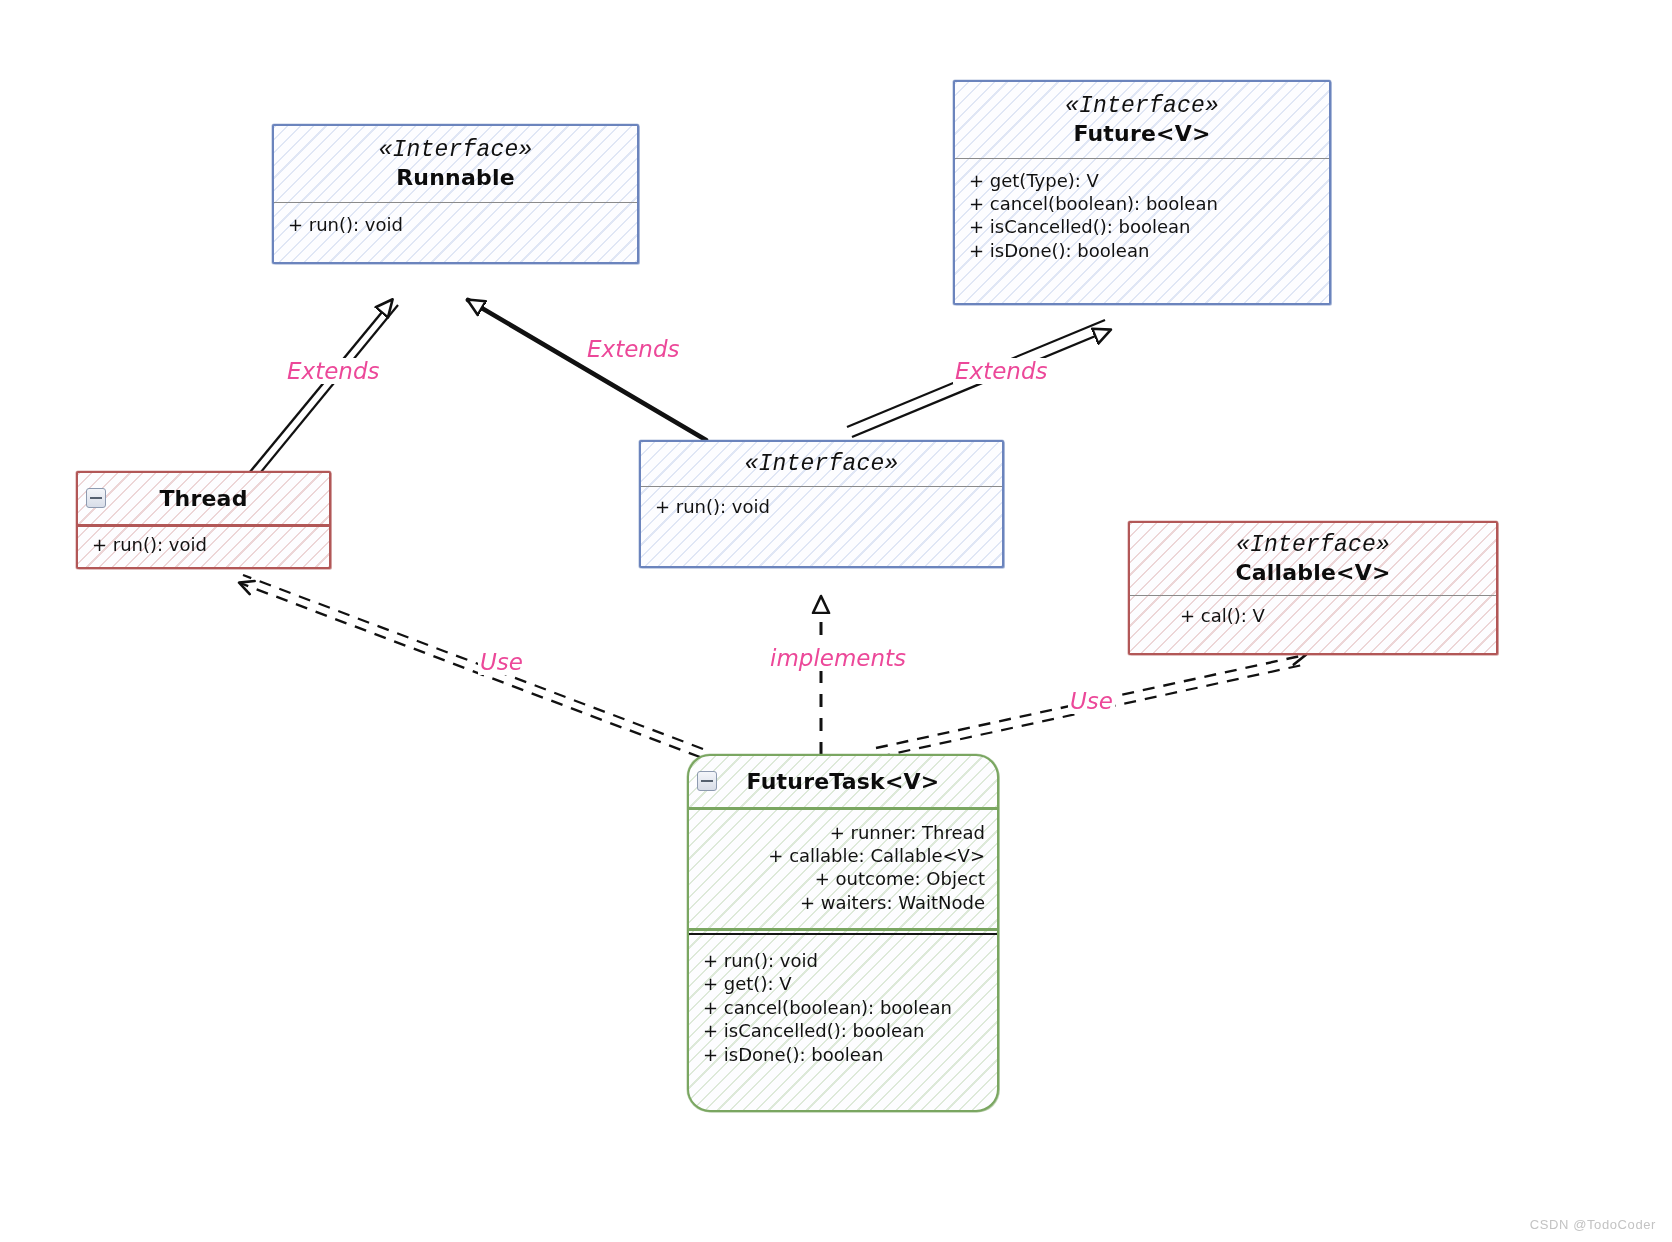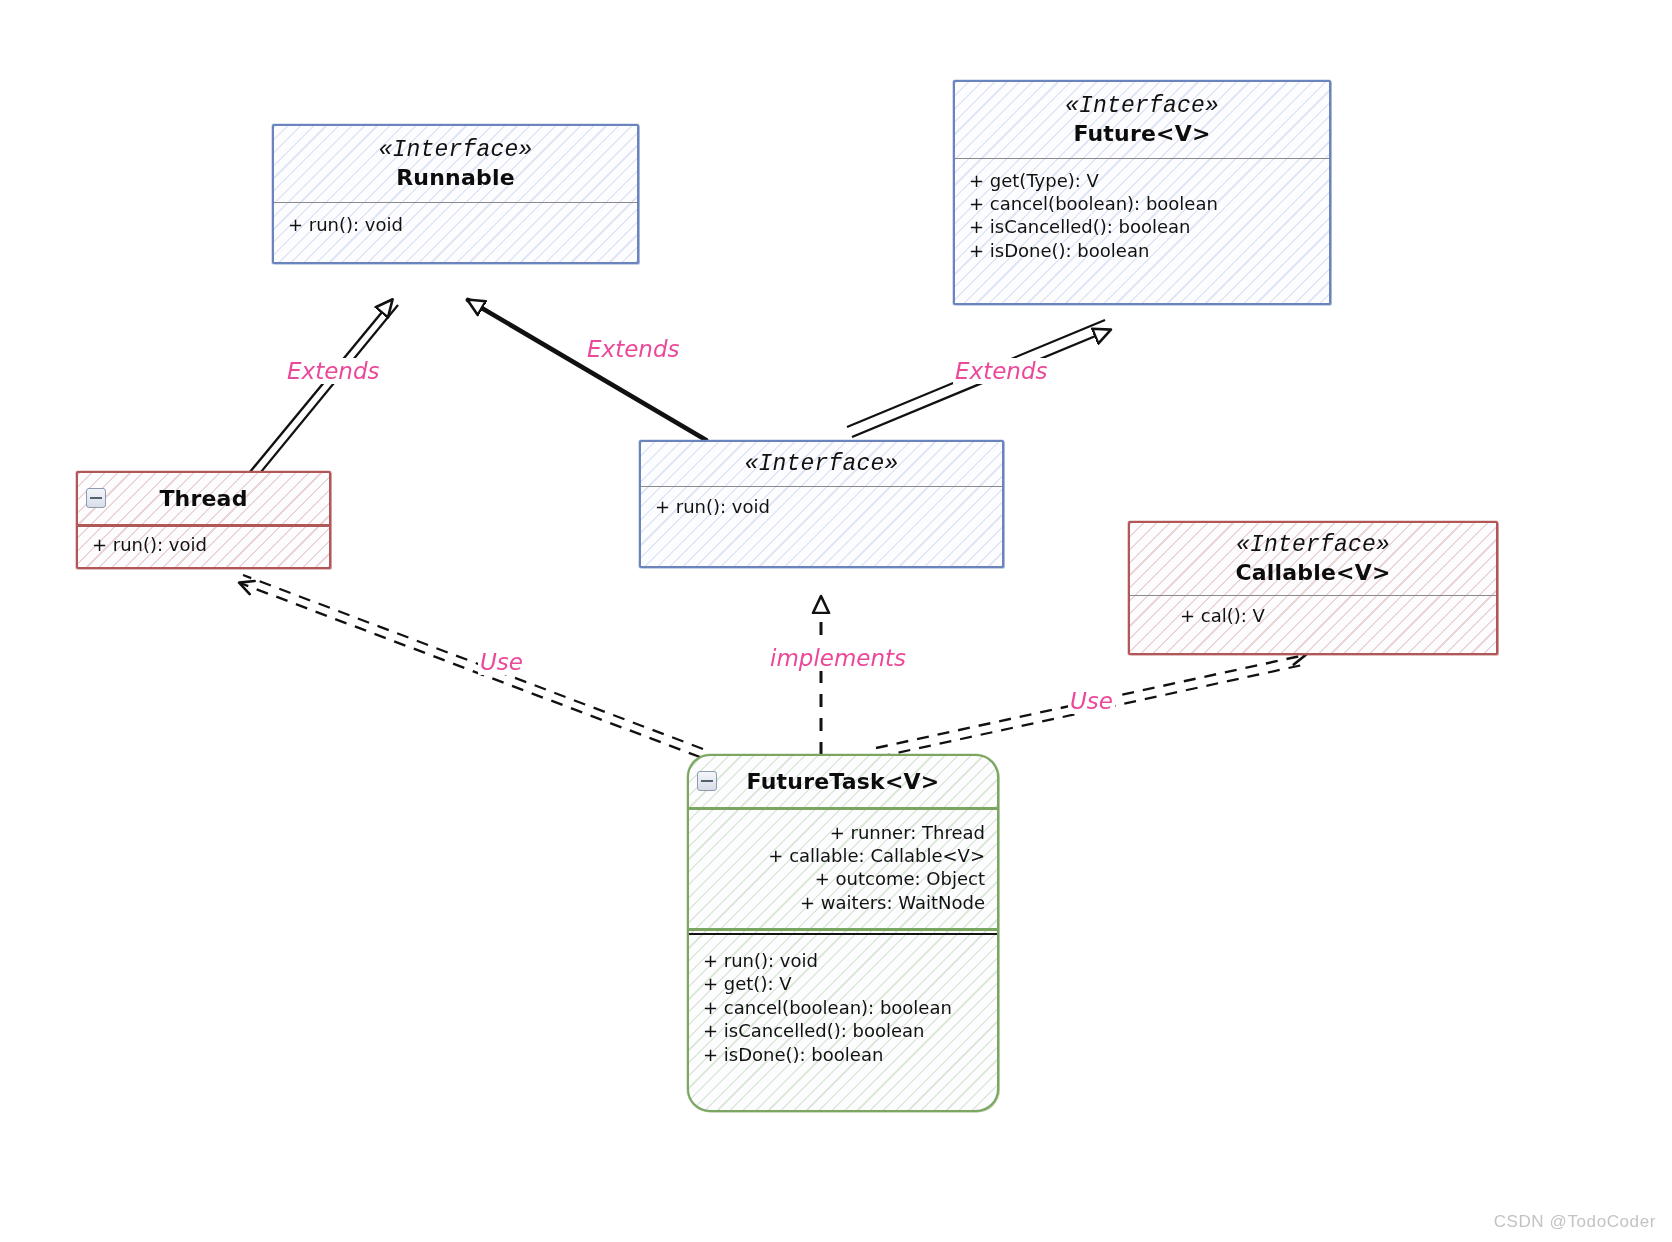--- a/index.html
+++ b/index.html
@@ -144,21 +144,21 @@
     background: #ffffff;
     padding: 0 2px;
     font-style: italic;
   }
 
   .watermark {
     position: absolute;
     right: 16px;
     bottom: 10px;
     font-family: "Liberation Sans", sans-serif;
-    font-size: 17px;
+    font-size: 13px;
     color: #c3c3c3;
     letter-spacing: 0.6px;
   }
 </style>
 </head>
 <body>
 
 <div id="canvas">
 
   <svg id="edges" viewBox="0 0 1672 1242" xmlns="http://www.w3.org/2000/svg">

